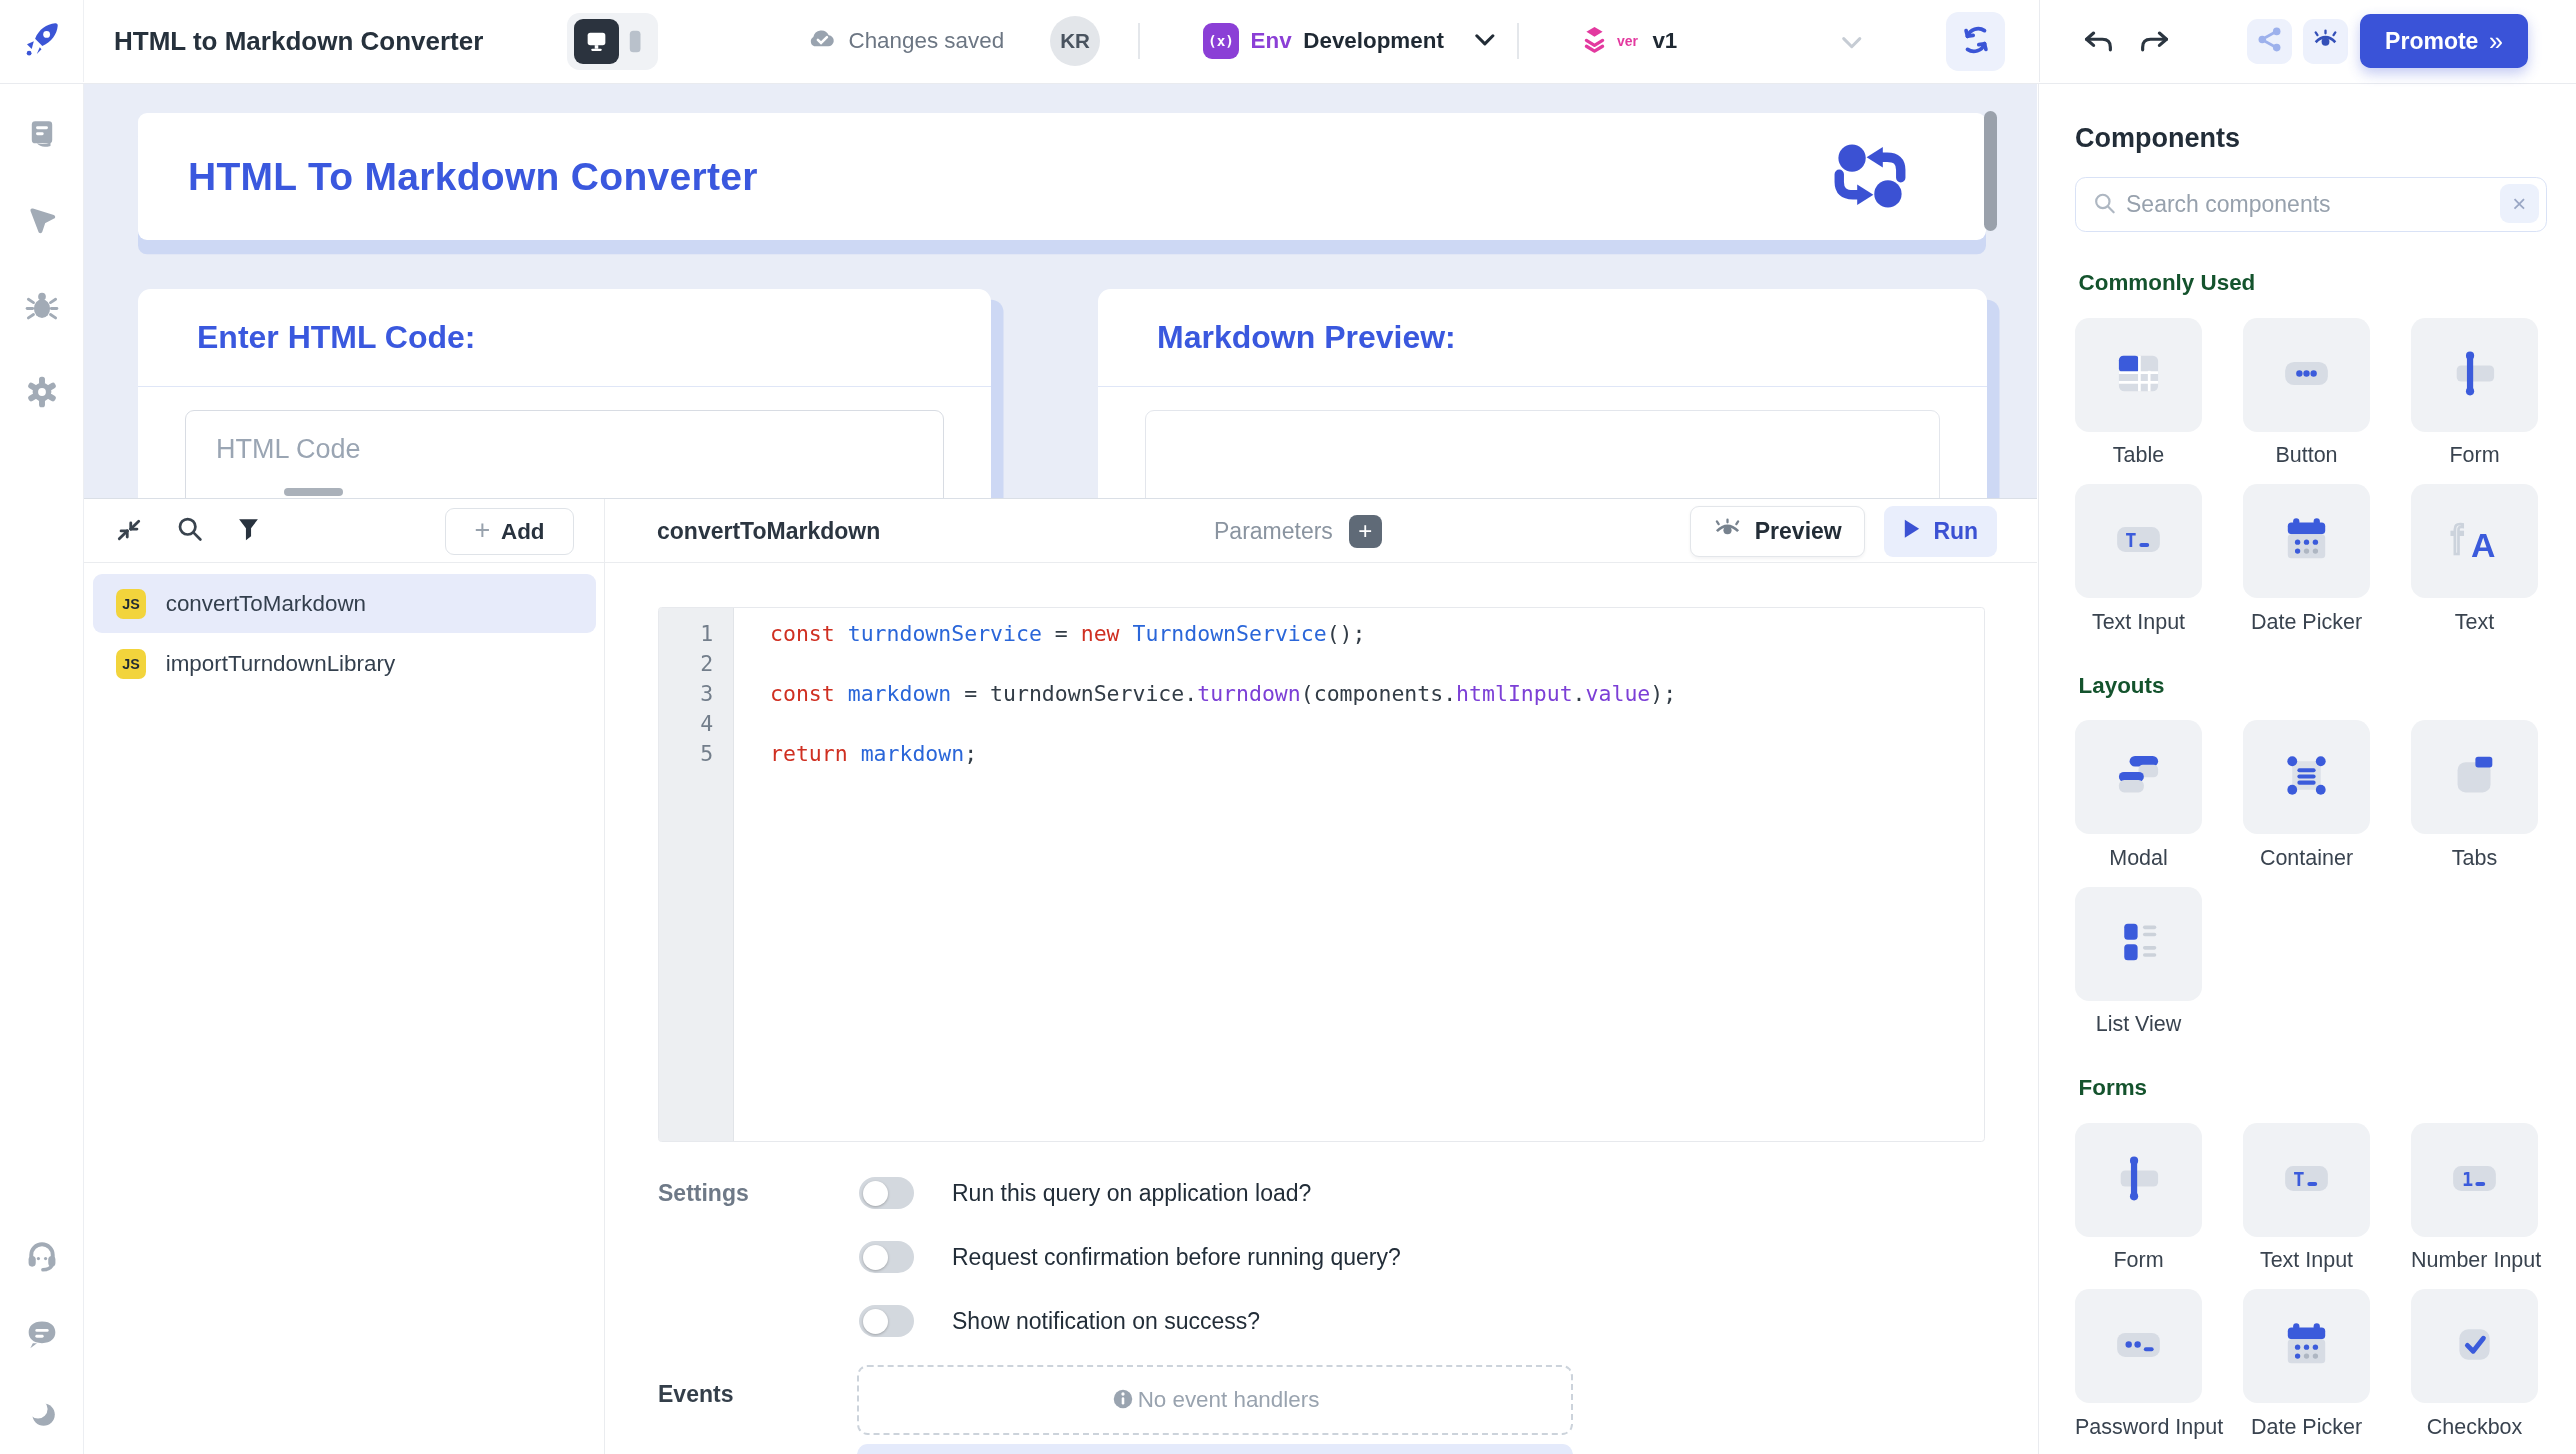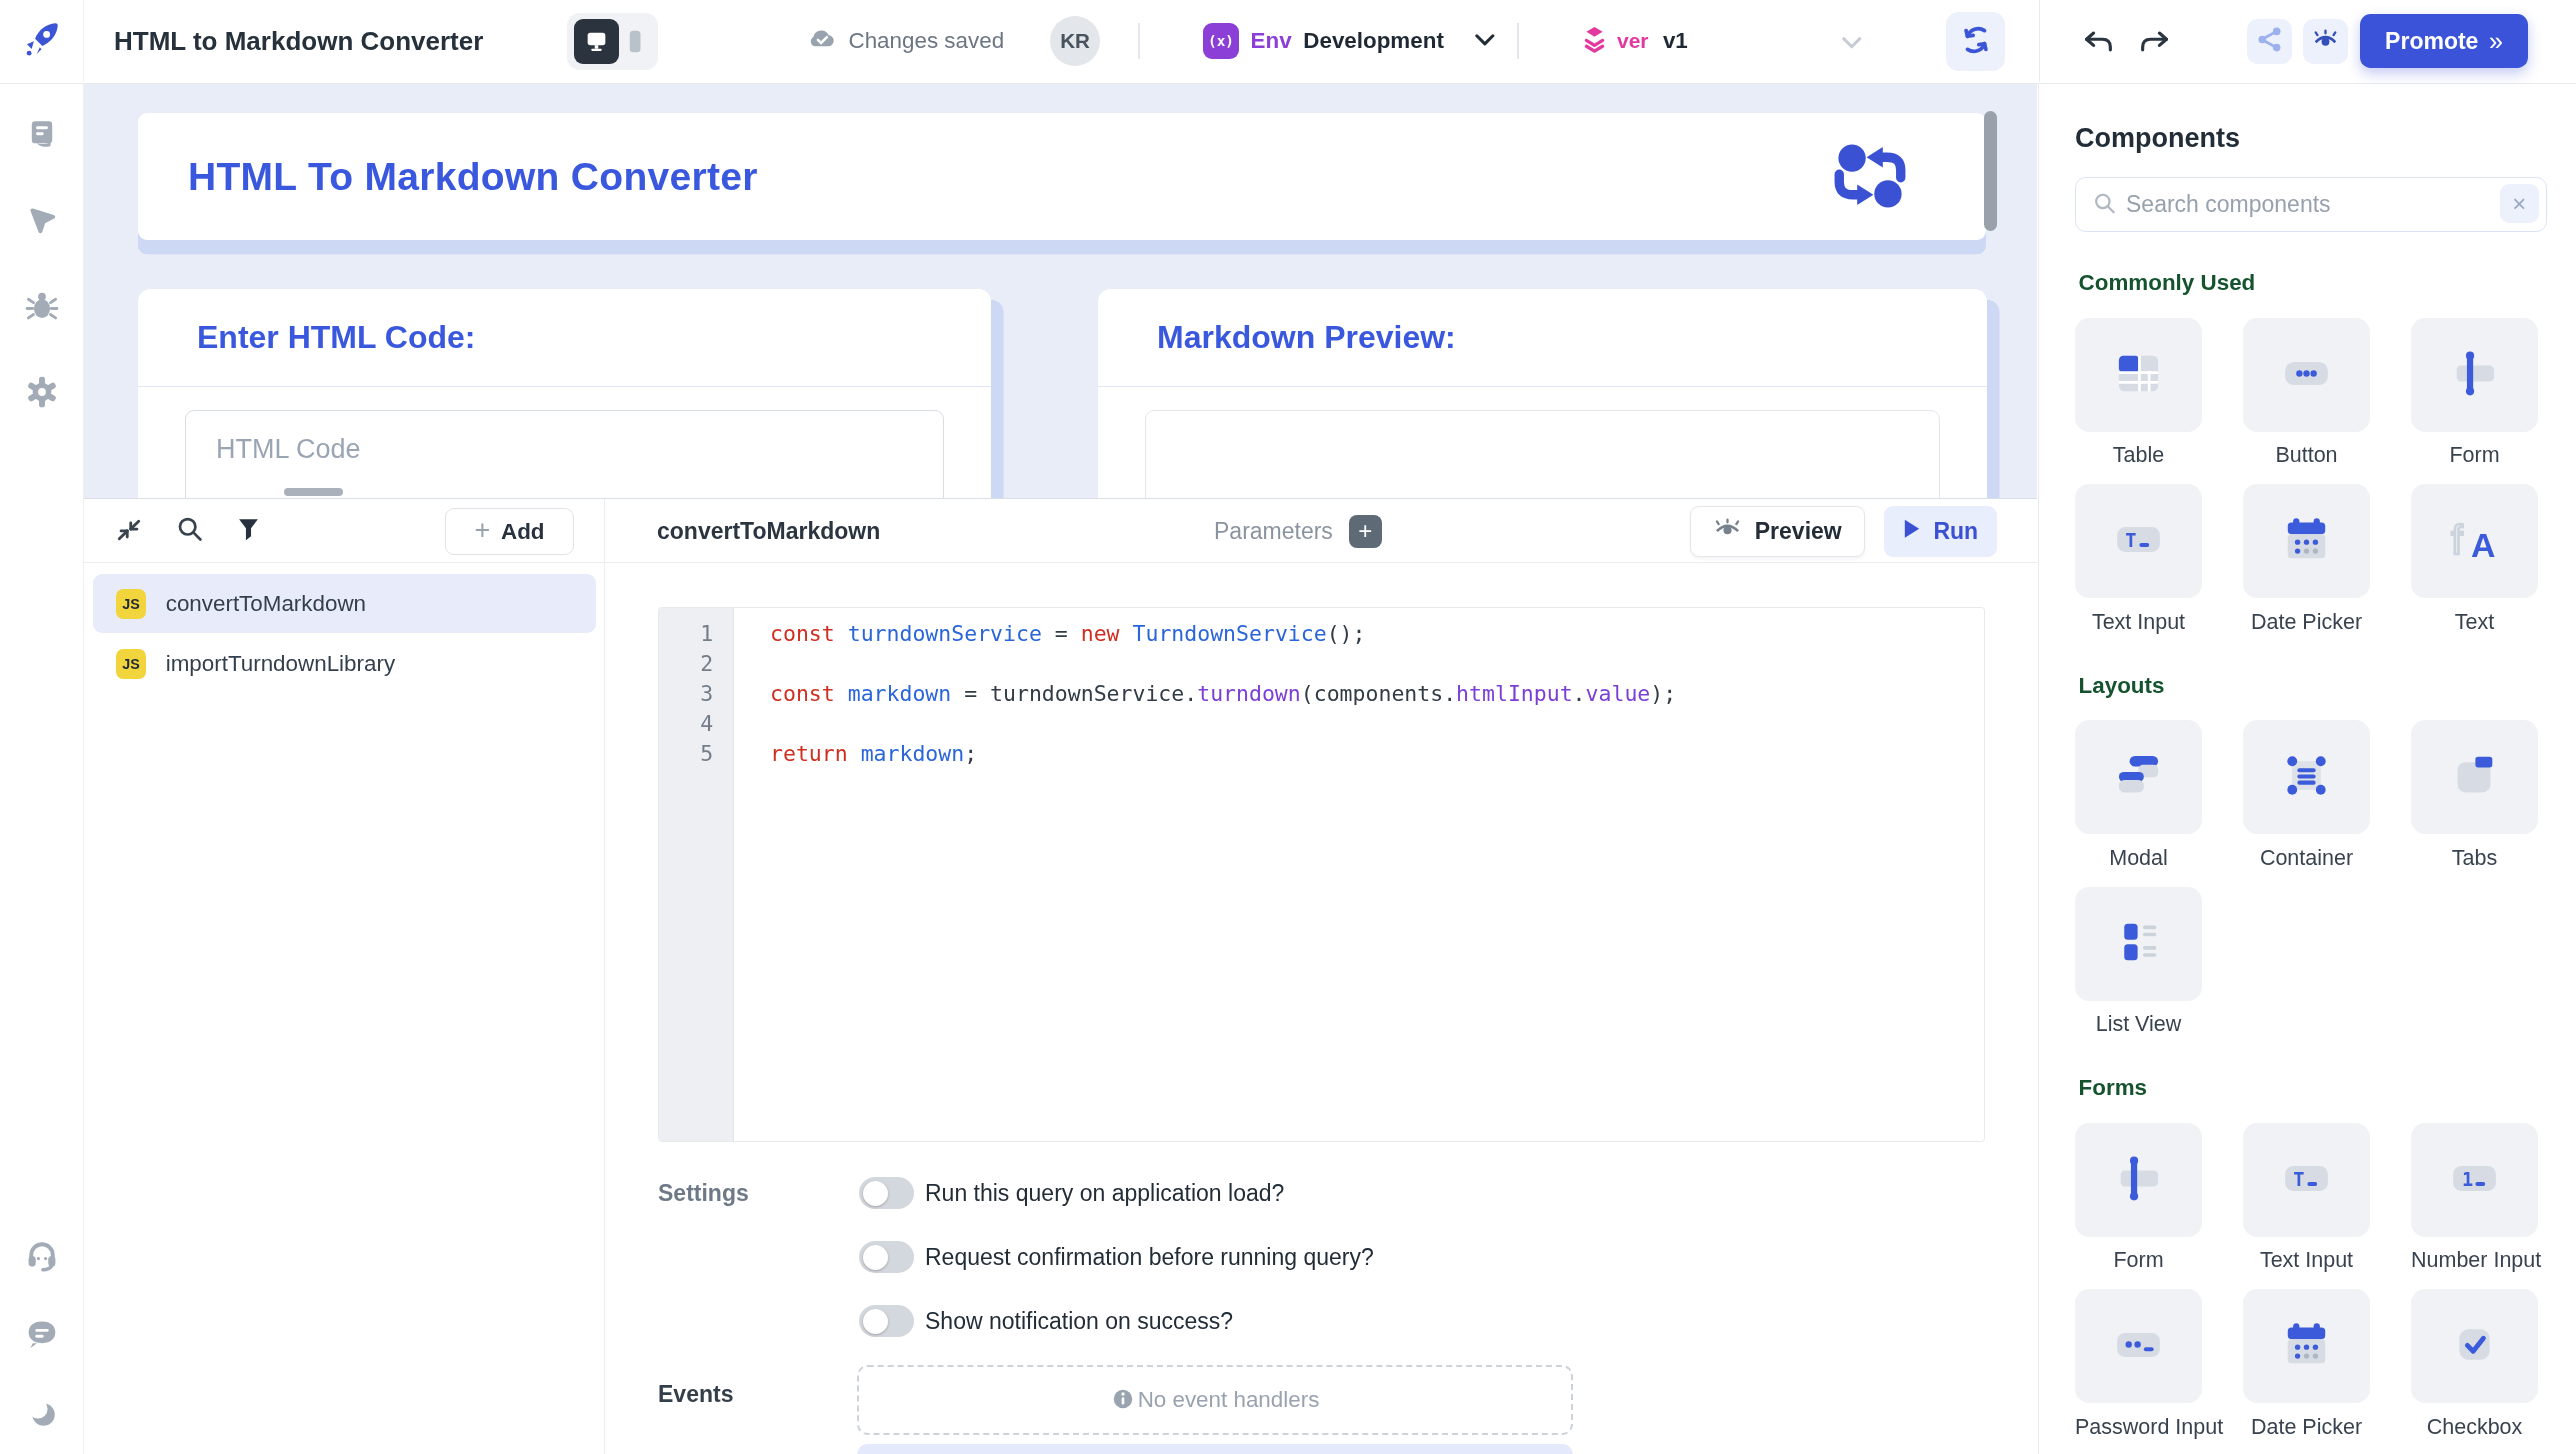--- a/index.html
+++ b/index.html
@@ -16,21 +16,21 @@
   .device-phone { display:flex; align-items:center; justify-content:center; }
   .saved { position:absolute; left:807px; top:0; height:82px; display:flex; align-items:center; gap:12.5px; color:#6c7683; font-size:22.4px; }
   .avatar { position:absolute; left:1050px; top:16px; width:50px; height:50px; border-radius:50%; background:#e3e6ea; color:#49535f; font-size:20.6px; font-weight:700; display:flex; align-items:center; justify-content:center; }
   .tb-div { position:absolute; top:23px; width:1.8px; height:36px; background:#e4e7eb; }
   .env-group { position:absolute; left:1203px; top:0; height:82px; display:flex; align-items:center; gap:11.6px; cursor:pointer; }
   .env-chip { width:36px; height:36px; background:#8b3fd6; border-radius:9px; display:flex; align-items:center; justify-content:center; color:#fff; font-family:"DejaVu Sans Mono",monospace; font-size:14.3px; font-weight:700; }
   .env-label { font-size:22.4px; font-weight:700; color:#8b3fd6; }
   .env-value { font-size:22.4px; font-weight:700; color:#1f2933; }
   .env-chevron { margin-left:19.7px; }
   .ver-group { position:absolute; left:1581px; top:0; height:82px; display:flex; align-items:center; gap:9px; cursor:pointer; }
-  .ver-label { font-size:21px; font-weight:700; color:#e3399f; }
+  .ver-label { font-size:14px; font-weight:700; color:#e3399f; }
   .ver-value { font-size:22.4px; font-weight:700; color:#1f2933; margin-left:5.4px; }
   .chev-light { position:absolute; left:1841px; top:36px; }
   .sync-chip { position:absolute; left:1946px; top:11.6px; width:59px; height:59px; background:#edf1fc; border-radius:12.5px; display:flex; align-items:center; justify-content:center; cursor:pointer; }
   .tb-right { position:absolute; left:2039px; top:0; right:0; height:82px; border-left:1.8px solid #e9ebef; display:flex; align-items:center; padding:0 48px 0 41px; }
   .icon-btn { background:none; border:none; cursor:pointer; display:flex; align-items:center; justify-content:center; }
   .redo-btn { margin-left:23px; }
   .tb-spacer { flex:1; }
   .chip-btn { width:45px; height:45px; background:#edf1fc; border-radius:10.7px; border:none; display:flex; align-items:center; justify-content:center; cursor:pointer; }
   .eye-chip { margin-left:10.7px; }
   .promote-btn { margin-left:12.5px; height:54px; padding:0 25px; border:none; border-radius:10.7px; background:#3a53d8; color:#fff; font-family:inherit; font-size:23px; font-weight:700; display:flex; align-items:center; gap:10.7px; cursor:pointer; box-shadow:0 5.4px 12.5px rgba(58,83,216,.30); }
@@ -77,21 +77,21 @@
   .preview-btn { position:absolute; left:1606px; top:7.2px; width:175px; height:51px; background:#fff; border:1.8px solid #e3e6ea; border-radius:9px; display:flex; align-items:center; justify-content:center; gap:12.5px; font-family:inherit; font-size:23px; font-weight:700; color:#232d37; cursor:pointer; box-shadow:0 1.8px 3.6px rgba(16,24,40,.05); }
   .run-btn { position:absolute; left:1800px; top:7.2px; width:113px; height:51px; background:#e9eefc; border:none; border-radius:9px; display:flex; align-items:center; justify-content:center; gap:12.5px; font-family:inherit; font-size:23px; font-weight:700; color:#3b51d3; cursor:pointer; }
   .code-box { position:absolute; left:574px; top:108px; width:1327px; height:535px; border:1.8px solid #e7e9ed; border-radius:3.6px; background:#fff; display:flex; overflow:hidden; }
   .gutter { width:75px; background:#edeff2; border-right:1.8px solid #e1e4e8; padding-top:10.7px; flex:none; }
   .gut-num { height:30px; line-height:30px; text-align:right; padding-right:19.7px; font-family:"DejaVu Sans Mono",monospace; font-size:21.5px; color:#737e8b; }
   .code-area { padding:10.7px 0 0 36px; flex:1; }
   .code-line { height:30px; line-height:30px; font-family:"DejaVu Sans Mono",monospace; font-size:21.5px; white-space:pre; }
   .tk-plain { color:#323c46; } .tk-kw { color:#cf2f21; } .tk-var { color:#2a66d9; } .tk-fn { color:#7c3fd6; }
   .settings-label { position:absolute; left:574px; top:678px; height:32px; display:flex; align-items:center; font-size:23px; font-weight:600; color:#6e7987; }
   .set-rows { position:absolute; left:775px; top:678px; display:flex; flex-direction:column; gap:32px; }
-  .set-row { display:flex; align-items:center; gap:11px; height:32px; }
+  .set-row { display:flex; align-items:center; gap:38px; height:32px; }
   .toggle { width:55px; height:32px; background:#d3d8de; border-radius:16px; position:relative; flex:none; cursor:pointer; }
   .knob { position:absolute; left:3.6px; top:3.6px; width:25px; height:25px; background:#fff; border-radius:50%; box-shadow:0 0.9px 2.7px rgba(0,0,0,.25); }
   .set-label { font-size:23px; color:#222d38; }
   .events-label { position:absolute; left:574px; top:879px; height:32px; display:flex; align-items:center; font-size:23px; font-weight:600; color:#343f4a; }
   .events-box { position:absolute; left:773px; top:866px; width:716px; height:70px; border:2.7px dashed #ccd3db; border-radius:10.7px; display:flex; align-items:center; justify-content:center; gap:3px; }
   .events-text { font-size:22.4px; color:#99a3af; }
   .next-bar { position:absolute; left:773px; top:945px; width:716px; height:36px; background:#e4eafb; border-radius:10.7px; }
 
   
   .rightpanel { position:absolute; left:2038px; top:84px; width:564px; bottom:0; background:#fff; border-left:1.8px solid #e9ebef; overflow:hidden; z-index:12; }

